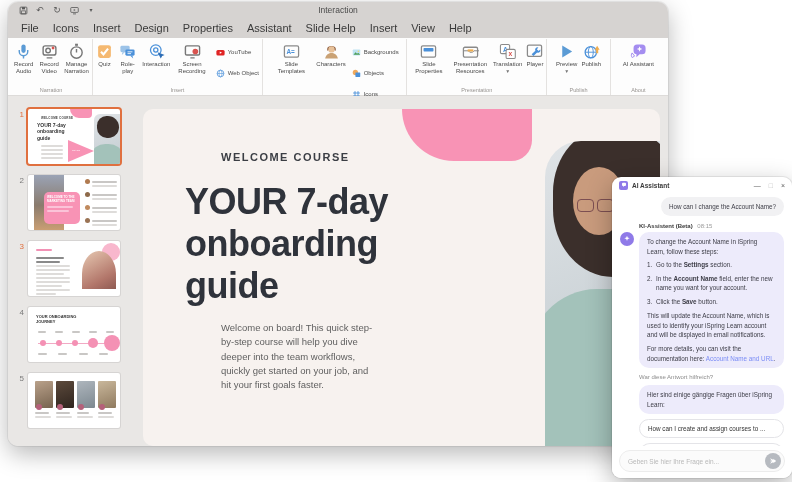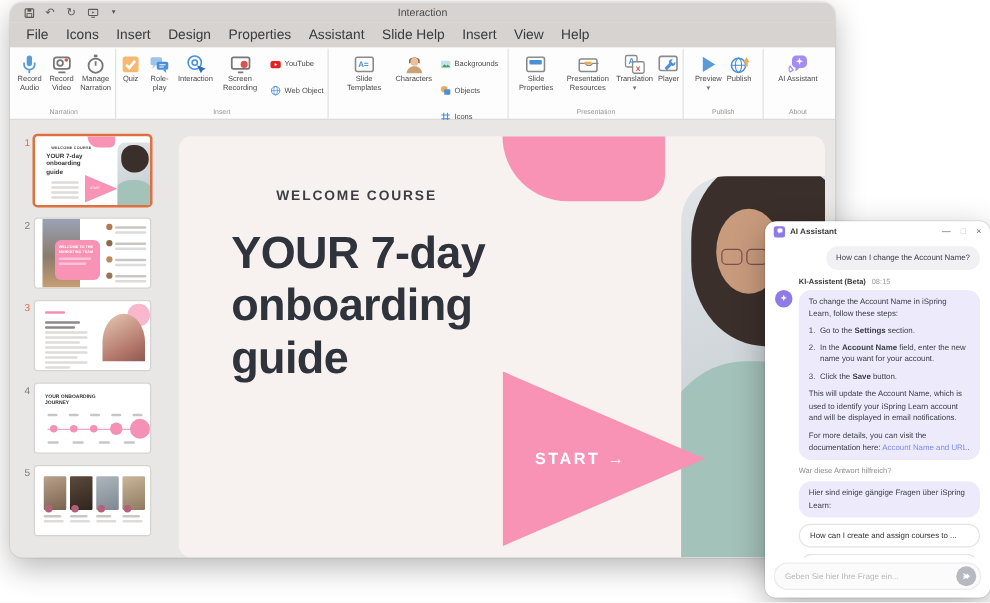--- a/index.html
+++ b/index.html
@@ -613,23 +613,21 @@
               <i></i>
             </div>
           <div class="shirt"></div>
         </div>
         <div class="eyebrow">WELCOME COURSE</div>
         <div class="slide-title">
           <div>YOUR 7-day</div>
           <div>onboarding</div>
           <div>guide</div>
         </div>
-        <div class="tri">
-          <span class="cta">START →</span>
-        </div>
+        <div class="slide-body">Welcome on board! This quick step-by-step course will help you dive deeper into the team workflows, quickly get started on your job, and hit your first goals faster.</div>
       </div>
     </div>
   </div>
 
   <div class="ai-window">
     <div class="ai-titlebar">
       <span class="ai-app-icon">
         <svg viewBox="0 0 24 24">
             <path d="M4 7a4 4 0 0 1 4-4h8a4 4 0 0 1 4 4v5a4 4 0 0 1-4 4h-4l-4 4v-4a4 4 0 0 1-4-4z" fill="#fff"></path>
           </svg>

